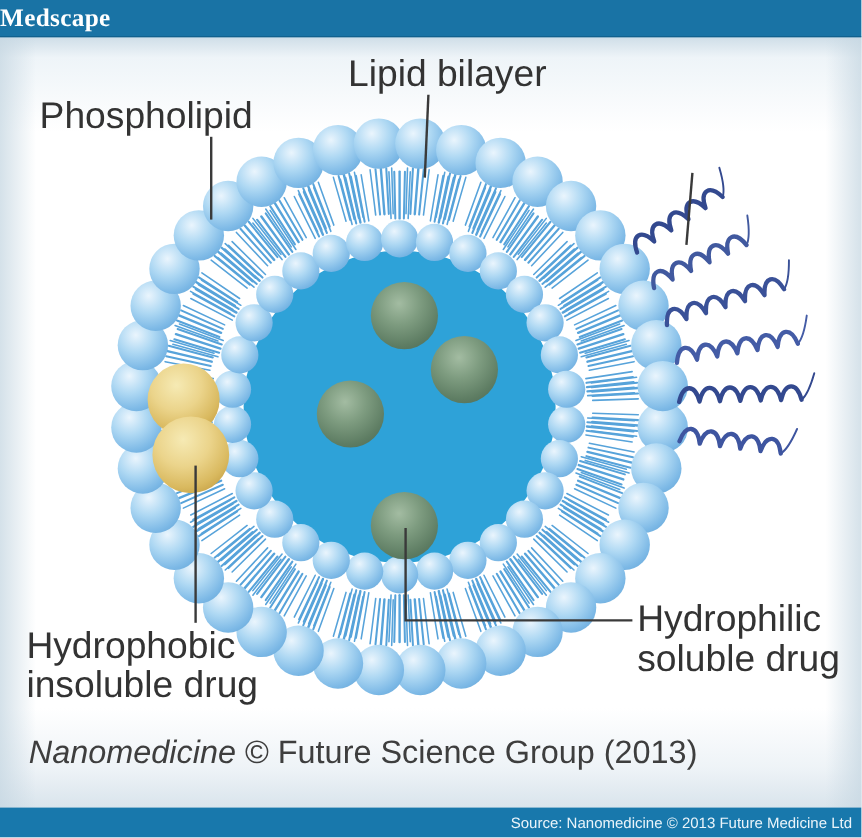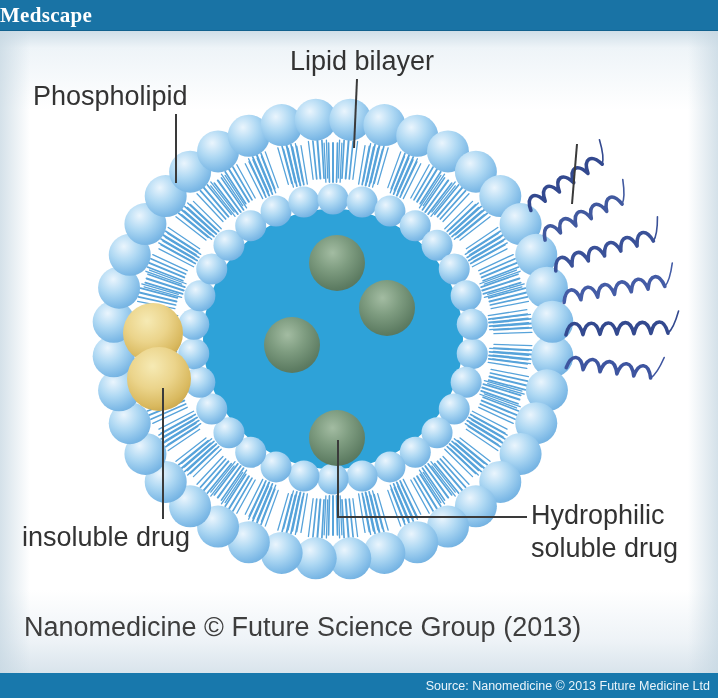--- a/index.html
+++ b/index.html
@@ -22,33 +22,33 @@
     color:#ffffff;letter-spacing:.3px;
   }
   .footer{
     position:absolute;bottom:0;left:0;width:718px;height:25px;z-index:8;
     display:flex;align-items:center;justify-content:flex-end;
     padding-right:8px;box-sizing:border-box;
   }
   .footer span{font-size:12.5px;color:#eaf4fa;}
   svg.diagram{position:absolute;left:0;top:0;z-index:2;}
   .lbl{
-    position:absolute;z-index:6;font-size:27px;color:#333333;
+    position:absolute;z-index:6;font-size:31px;color:#333333;
     line-height:33px;white-space:nowrap;
   }
   #lbl-bilayer{left:290px;top:45px;}
   #lbl-phospholipid{left:33px;top:80px;}
   #lbl-peg{left:506px;top:111px;}
   #lbl-hydrophobic{left:22px;top:521px;}
   #lbl-hydrophilic{left:531px;top:499px;}
   .attrib{
     position:absolute;left:24px;top:612px;z-index:6;
     font-size:27px;color:#3e3e3e;white-space:nowrap;
   }
-  .attrib .journal{}
+  .attrib .journal{font-style:italic;}
 </style>
 </head>
 <body>
 
 <div class="screen">
 
   <div class="header" style="background: rgb(25, 115, 165);">
     <span class="brand">Medscape</span>
   </div>
 
@@ -532,20 +532,21 @@
         <polyline points="338,440 338,517 527,517" fill="none" stroke="#3A3A3A" stroke-width="2"></polyline>
       </g>
     </svg>
 
   <div class="lbl" id="lbl-bilayer">Lipid bilayer</div>
 
   <div class="lbl" id="lbl-phospholipid">Phospholipid</div>
 
 
   <div class="lbl" id="lbl-hydrophobic">
+    <div>Hydrophobic</div>
     <div>insoluble drug</div>
   </div>
 
   <div class="lbl" id="lbl-hydrophilic">
     <div>Hydrophilic</div>
     <div>soluble drug</div>
   </div>
 
   <div class="attrib">
     <span class="journal">Nanomedicine</span><span> © Future Science Group (2013)</span>

